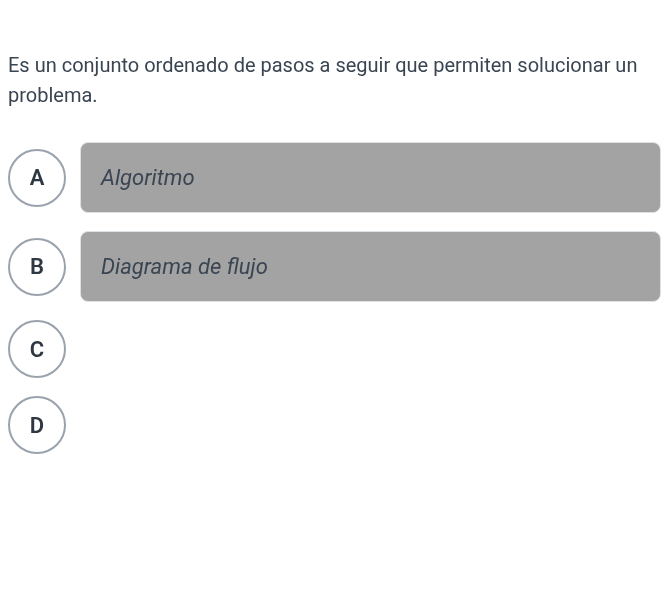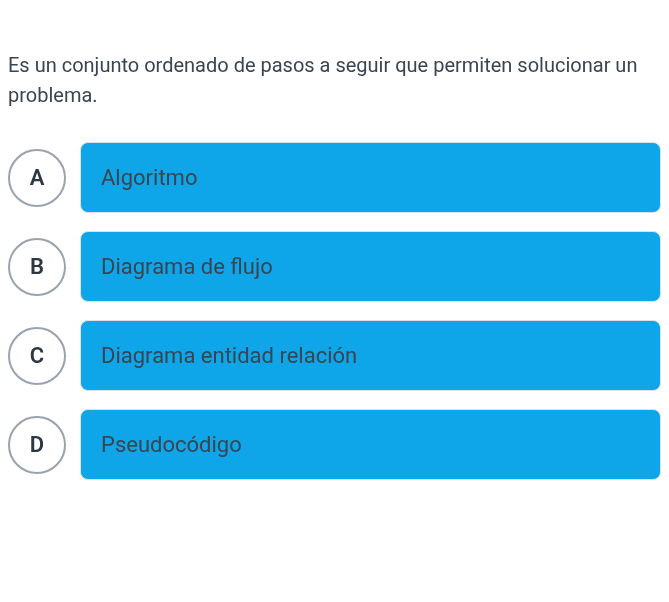--- a/index.html
+++ b/index.html
@@ -48,24 +48,25 @@
       flex-shrink: 0;
       background: #ffffff;
     }
     .option-text-box {
       flex: 1;
       border: 1px solid #dde2e7;
       border-radius: 8px;
       padding: 22px 20px;
       font-size: 22px;
       color: #3a4552;
-      background: #0ea5e9;
+      background: #a3a3a3;
       min-height: 68px;
       display: flex;
       align-items: center;
+      font-style: italic;
     }
   </style>
 </head>
 <body>
 
 <div class="question-container">
   <p class="question-text">Es un conjunto ordenado de pasos a seguir que permiten solucionar un problema.</p>
 
   <div class="options-list">
 
@@ -74,22 +75,20 @@
       <div class="option-text-box">Algoritmo</div>
     </div>
 
     <div class="option-row">
       <div class="option-letter">B</div>
       <div class="option-text-box">Diagrama de flujo</div>
     </div>
 
     <div class="option-row">
       <div class="option-letter">C</div>
-      <div class="option-text-box">Diagrama entidad relación</div>
     </div>
 
     <div class="option-row">
       <div class="option-letter">D</div>
-      <div class="option-text-box">Pseudocódigo</div>
     </div>
 
   </div>
 </div>
 
 </body></html>

